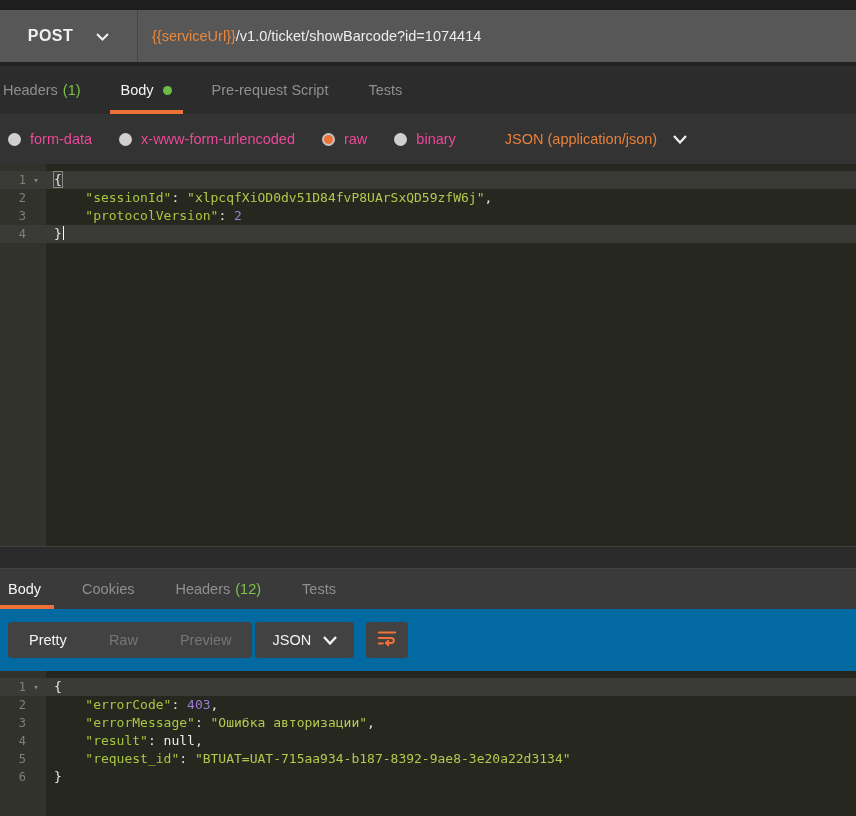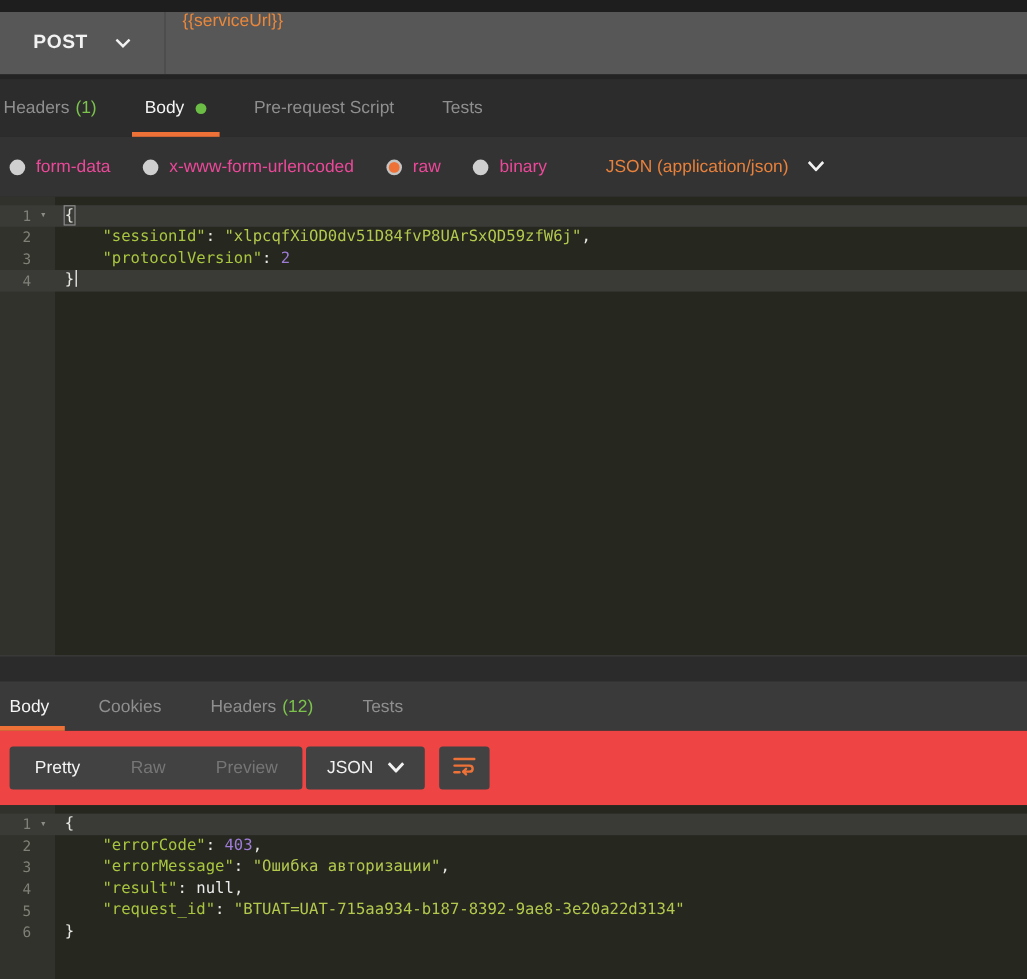--- a/index.html
+++ b/index.html
@@ -8,21 +8,21 @@
   .app { width:856px; height:816px; display:flex; flex-direction:column; }
 
   
   .top-strip { height:10px; background:#1e1e1e; }
 
   
   .url-bar { height:52px; background:#575757; display:flex; align-items:stretch; }
   .method-box { width:138px; display:flex; align-items:center; justify-content:center;
     gap:23px; border-right:1px solid #484848; cursor:pointer; }
   .method-label { color:#f2f2f2; font-weight:bold; font-size:16px; letter-spacing:0.5px; }
-  .url-field { flex:1; display:flex; padding-left:14px;
+  .url-field { flex:1; display:flex; align-items:center; padding-left:14px;
     font-size:14.5px; color:#ececec; white-space:nowrap; }
   .url-var { color:#e9873c; }
   .url-path { color:#ececec; }
 
   .bar-gap { height:4px; background:#232323; }
 
   
   .tab-row { height:48px; background:#2c2c2c; display:flex; align-items:center;
     padding-left:3px; }
   .tab { position:relative; height:100%; display:flex; align-items:center;
@@ -72,21 +72,21 @@
   .splitter { height:23px; background:#2b2b2b; border-top:1px solid #404040;
     border-bottom:1px solid #414141; cursor:row-resize; }
 
   
   .resp-tab-row { height:40px; background:#3a3a3a; display:flex; align-items:center;
     padding-left:8px; }
   .resp-tab-row .tab { margin-right:41px; }
   .resp-tab-row .tab.active .underline { left:-9px; right:-13px; }
 
   
-  .resp-toolbar { height:62px; background:#ef4444; display:flex; align-items:center;
+  .resp-toolbar { height:62px; background:#0369a1; display:flex; align-items:center;
     padding-left:8px; }
   .seg-group { display:flex; height:36px; background:#424242; border-radius:3px;
     overflow:hidden; }
   .seg { display:flex; align-items:center; padding:0 21px; font-size:14.5px;
     color:#767676; cursor:pointer; }
   .seg.active { color:#f5f5f5; }
   .fmt-btn { height:36px; background:#424242; border-radius:3px; display:flex;
     align-items:center; padding:0 17px; margin-left:3px; cursor:pointer; }
   .fmt-label { color:#f2f2f2; font-size:14.5px; margin-right:12px; }
   .icon-btn { width:42px; height:36px; background:#424242; border-radius:3px;
@@ -104,20 +104,21 @@
     <div class="method-box">
       <span class="method-label">POST</span>
       <span>
         <svg width="13" height="8" viewBox="0 0 13 8">
             <polyline points="1,1 6.5,6.5 12,1" fill="none" stroke="#f2f2f2" stroke-width="2"></polyline>
           </svg>
       </span>
     </div>
     <div class="url-field">
       <span class="url-var">{{serviceUrl}}</span>
+        <span class="url-path">/v1.0/ticket/showBarcode?id=1074414</span>
     </div>
   </div>
 
   <div class="bar-gap"></div>
 
   <div class="tab-row">
     <div class="tab">
       <span>Headers</span>
       <span class="count">(1)</span>
     </div>

